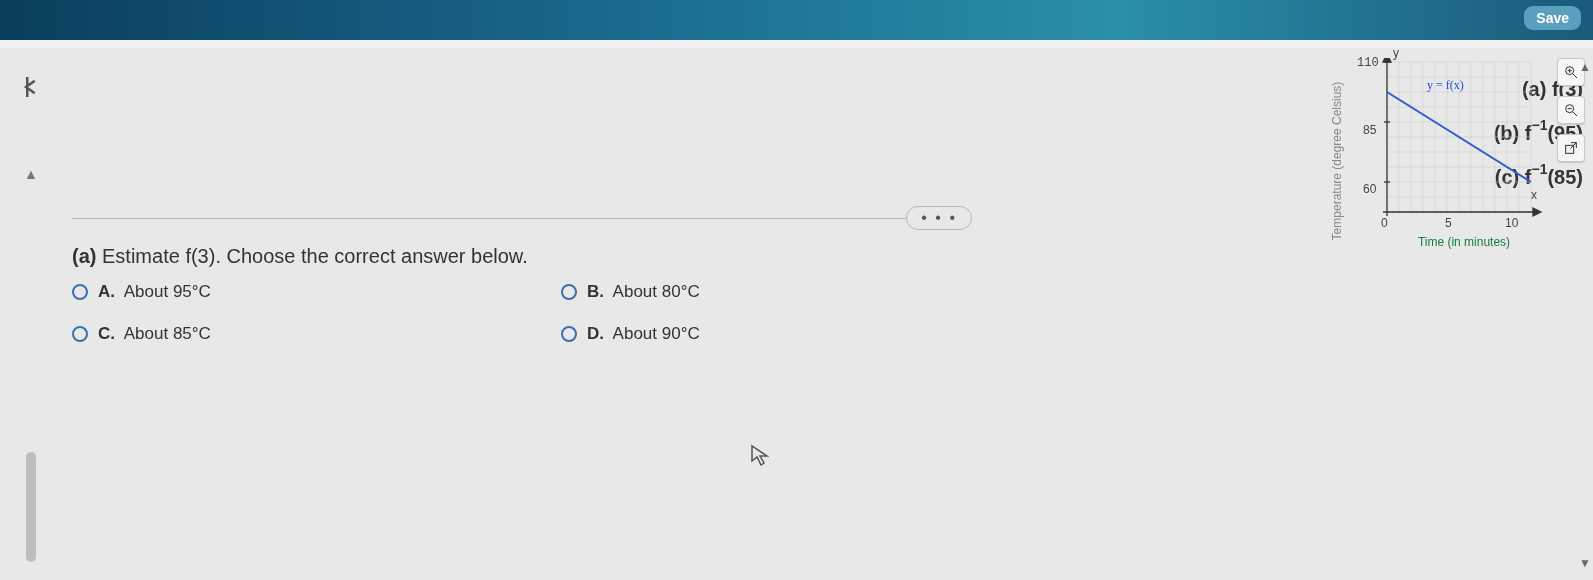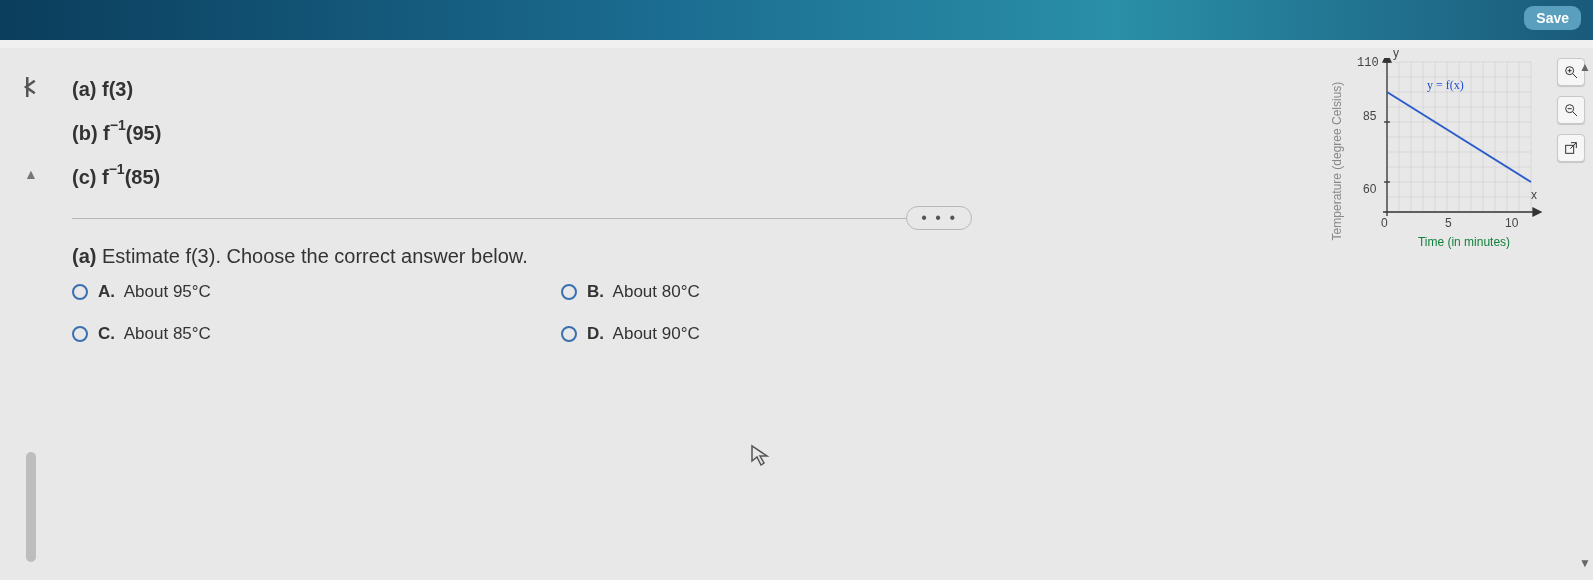--- a/index.html
+++ b/index.html
@@ -54,21 +54,21 @@
   }
   .main {
     flex: 1;
     padding: 12px 10px 0 10px;
     font-size: 20px;
     color: #333;
     position: relative;
   }
   .question-text { line-height: 1.5; margin-bottom: 8px; max-width: 1120px; }
   .sub { margin-top: 8px; font-weight: 600; }
-  .sub-item { margin-top: 18px; }
+  .sub-item { margin-top: 18px; text-align: right; }
   .sup { font-size: 0.7em; vertical-align: super; position: relative; top: -0.15em; }
 
   .divider-wrap { position: relative; margin: 30px 0 26px 0; width: 890px; }
   .divider { border-top: 1px solid #b8b8b8; }
   .ellipsis-pill {
     position: absolute;
     right: -10px;
     top: -12px;
     background: #e8e8e8;
     border: 1px solid #b8b8b8;
@@ -209,21 +209,21 @@
     </div>
   </div>
 </div>
 
 <div class="rightpanel">
   <div class="chart-wrap">
     <div class="ylabel">Temperature (degree Celsius)</div>
     <div class="chart-area">
       
       <div class="tick-lbl" style="left:-6px; top:-2px;font-family:Liberation Mono, monospace;">110</div>
-      <div class="tick-lbl" style="left:0px; top:51px;">85</div>
+      <div class="tick-lbl" style="left:0px; top:65px;">85</div>
       <div class="tick-lbl" style="left:0px; top:124px;">60</div>
       <div class="tick-lbl" style="left:18px; top:158px;">0</div>
       <div class="tick-lbl" style="left:82px; top:158px;">5</div>
       <div class="tick-lbl" style="left:142px; top:158px;">10</div>
       <div class="tick-lbl" style="left:30px; top:-12px; color:#444;">y</div>
       <div class="tick-lbl" style="left:168px; top:130px; color:#444;">x</div>
       <div class="tick-lbl" style="left:64px; top:20px; color:#1d4ed8; font-size:12px;font-family:Liberation Serif, serif;">y = f(x)</div>
 
       <svg viewBox="0 0 180 175">
 

